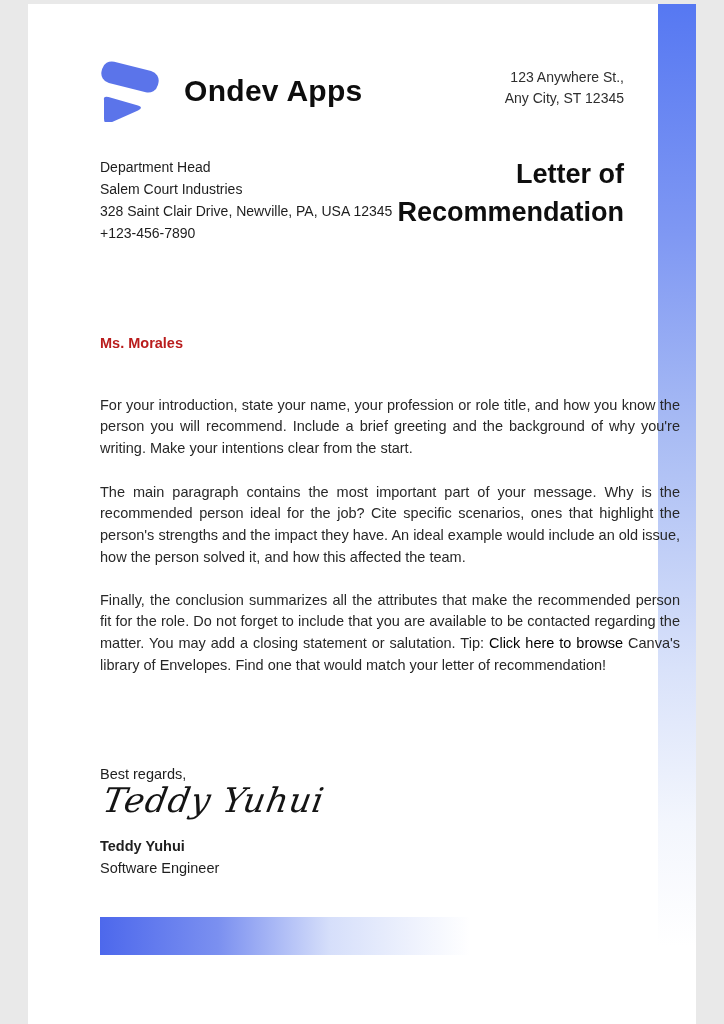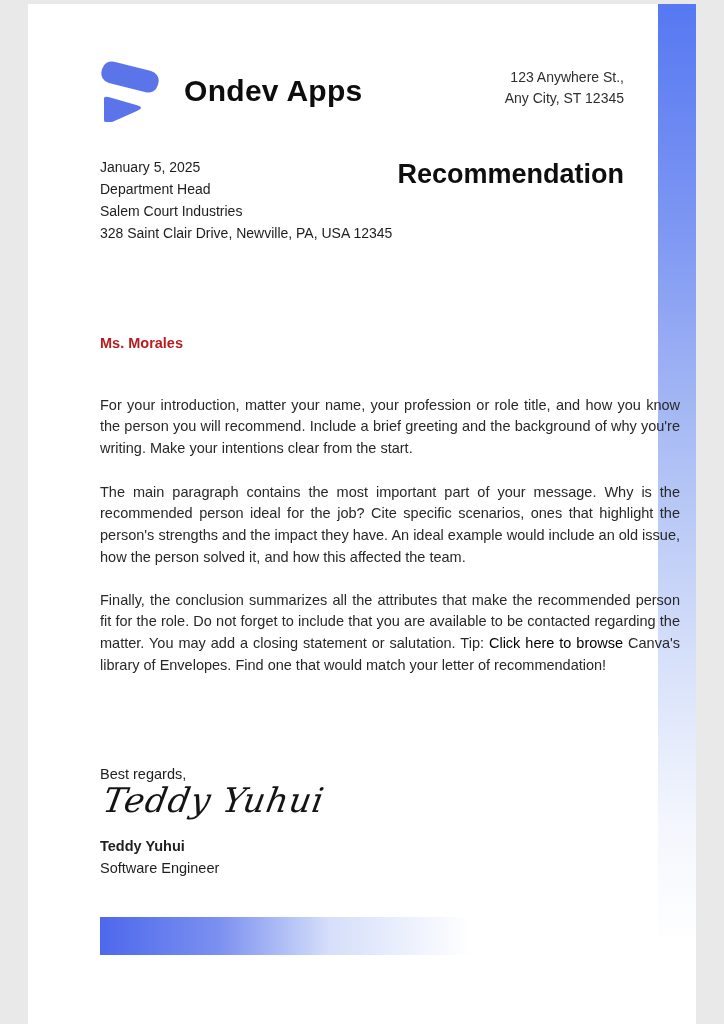--- a/index.html
+++ b/index.html
@@ -65,33 +65,34 @@
     </svg>
     <div class="logo-text">Ondev Apps</div>
   </div>
 
   <div class="header-address">
     <div>123 Anywhere St.,</div>
     <div>Any City, ST 12345</div>
   </div>
 
   <div class="recipient">
-    <div>January 5, 2025</div>
     <div>Department Head</div>
     <div>Salem Court Industries</div>
     <div>328 Saint Clair Drive, Newville, PA, USA 12345</div>
+    <div>+123-456-7890</div>
   </div>
 
   <div class="doc-title">
+    <div>Letter of</div>
     <div>Recommendation</div>
   </div>
 
   <div class="salutation">Ms. Morales</div>
 
-  <p class="para para-1">For your introduction, matter your name, your profession or role title, and how you know the person you will recommend. Include a brief greeting and the background of why you're writing. Make your intentions clear from the start.</p>
+  <p class="para para-1">For your introduction, state your name, your profession or role title, and how you know the person you will recommend. Include a brief greeting and the background of why you're writing. Make your intentions clear from the start.</p>
 
   <p class="para para-2">The main paragraph contains the most important part of your message. Why is the recommended person ideal for the job? Cite specific scenarios, ones that highlight the person's strengths and the impact they have. An ideal example would include an old issue, how the person solved it, and how this affected the team.</p>
 
   <p class="para para-3"><span>Finally, the conclusion summarizes all the attributes that make the recommended person fit for the role. Do not forget to include that you are available to be contacted regarding the matter. You may add a closing statement or salutation. Tip: </span><span class="inline-link">Click here to browse</span><span> Canva's library of Envelopes. Find one that would match your letter of recommendation!</span></p>
 
   <div class="valediction">Best regards,</div>
   <div class="signature">Teddy Yuhui</div>
   <div class="sig-name">Teddy Yuhui</div>
   <div class="sig-role">Software Engineer</div>
 

